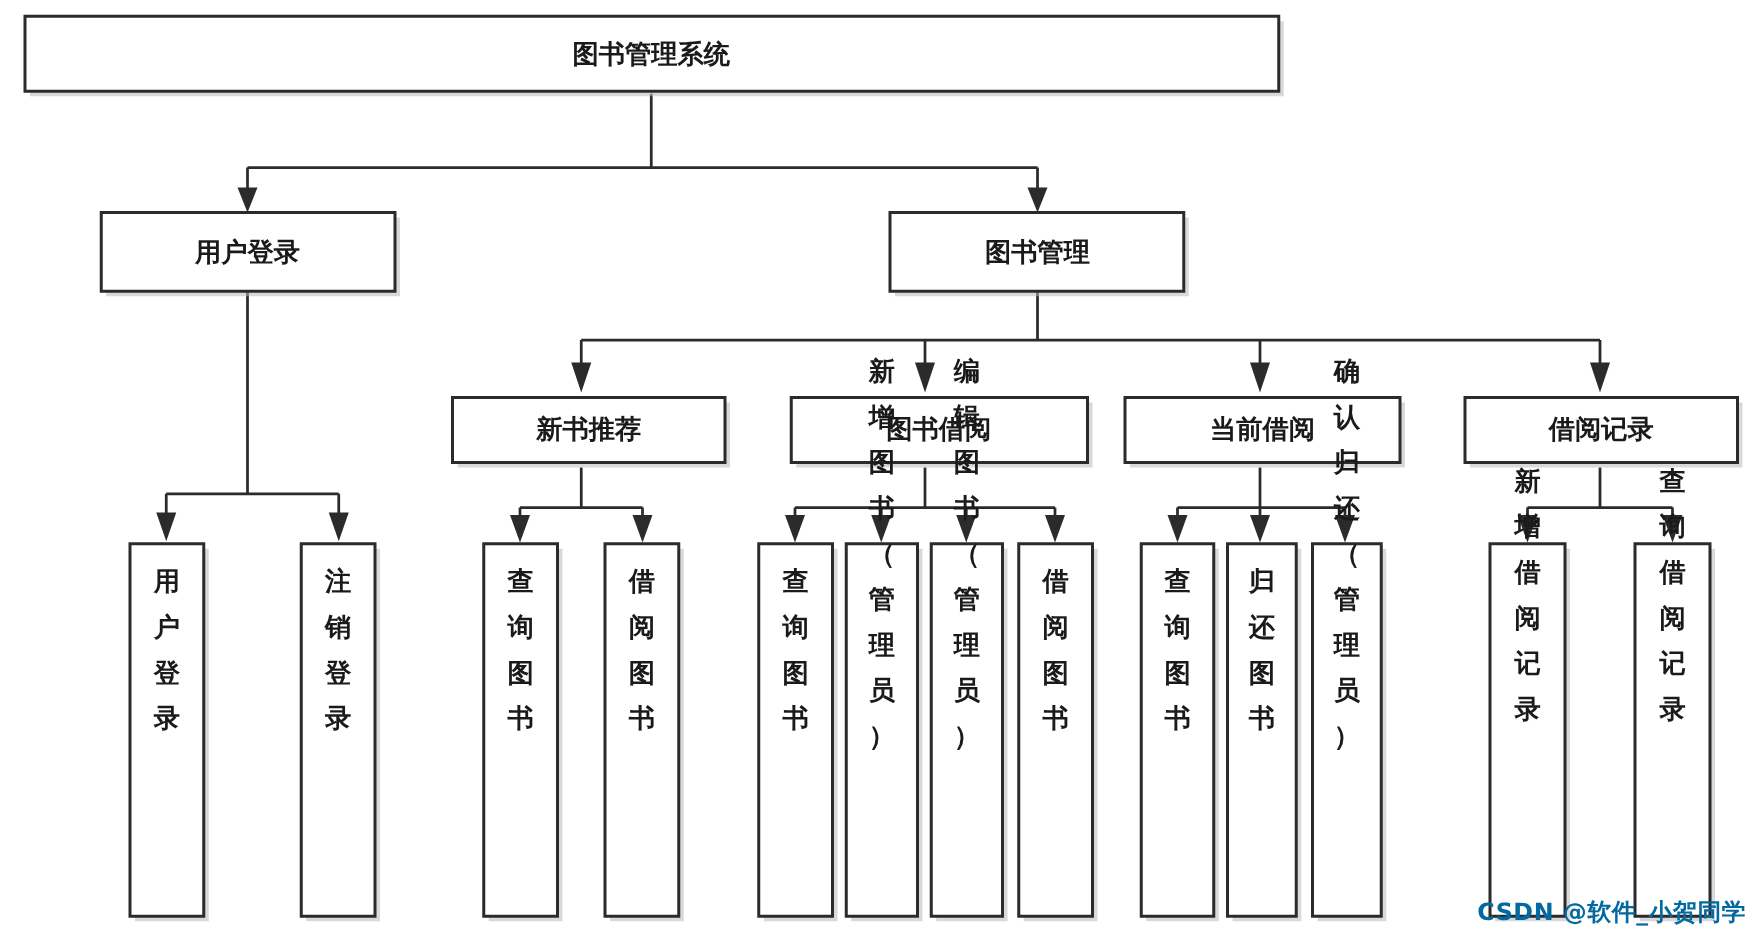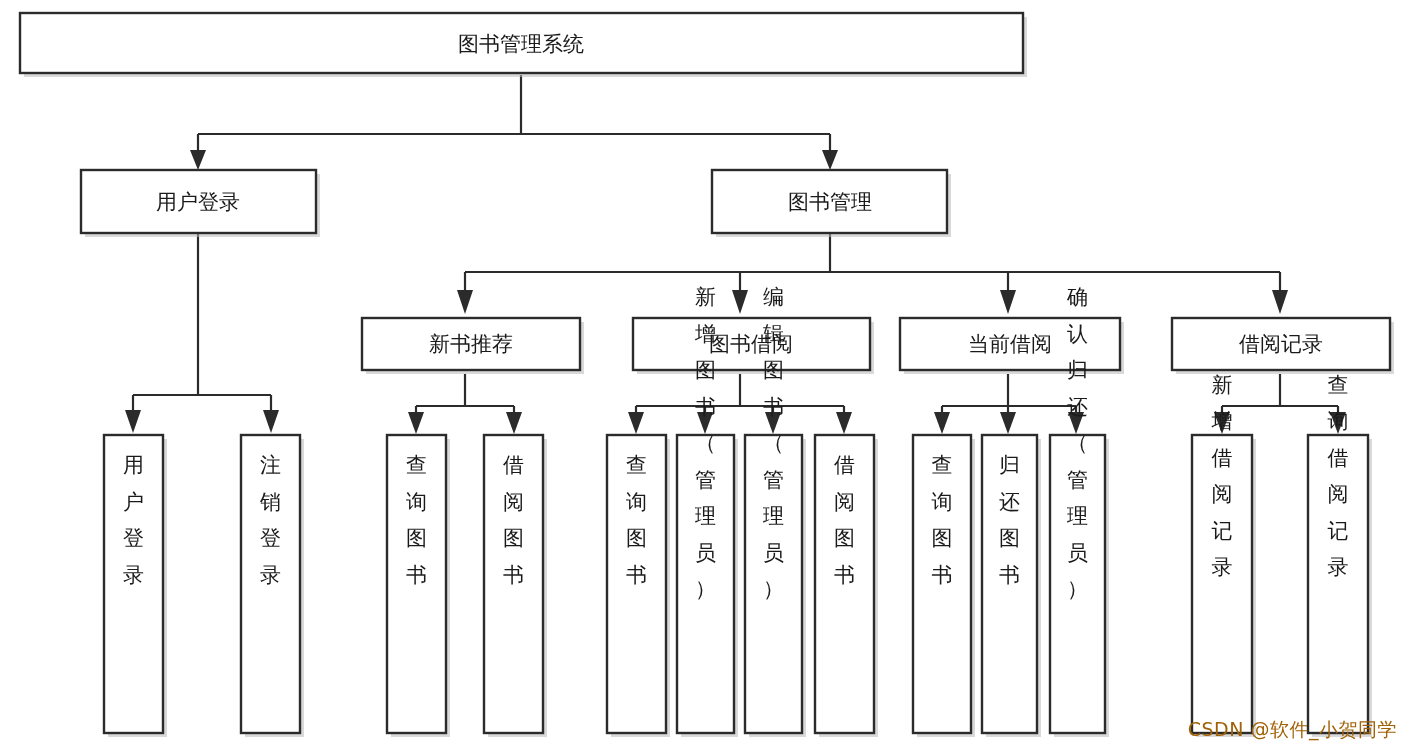--- a/index.html
+++ b/index.html
@@ -9,20 +9,21 @@
   }
   body {
     font-family: "DejaVu Sans", "Liberation Sans", sans-serif;
   }
   #diagram-root {
     position: relative;
     width: 1405px;
     height: 747px;
     background: #ffffff;
     overflow: hidden;
+    font-weight: bold;
   }
   svg#flow {
     position: absolute;
     left: 0;
     top: 0;
     width: 1405px;
     height: 747px;
   }
   .node-rect {
     fill: #ffffff;
@@ -55,21 +56,21 @@
   }
   .vlabel-char {
     text-anchor: middle;
   }
   .watermark {
     position: absolute;
     right: 8px;
     bottom: 4px;
     font-family: "DejaVu Sans", "Liberation Sans", sans-serif;
     font-size: 19px;
-    color: #a16207;
+    color: #0369a1;
     letter-spacing: 0.5px;
     white-space: nowrap;
     pointer-events: none;
   }
 </style>
 </head>
 <body>
 
 <div id="diagram-root">
 

